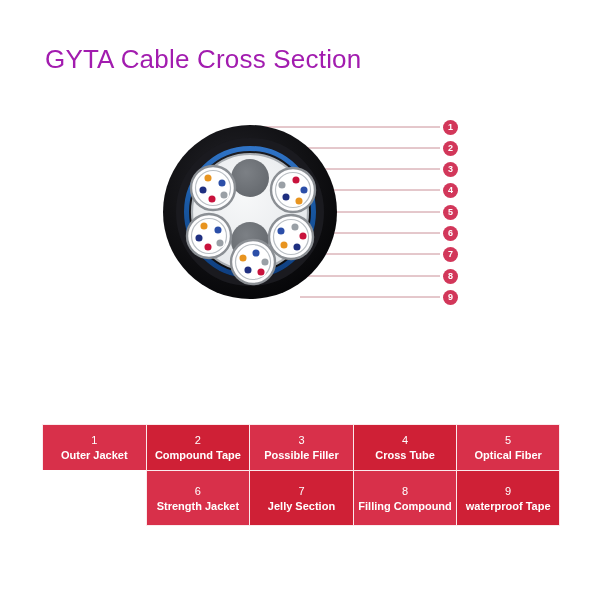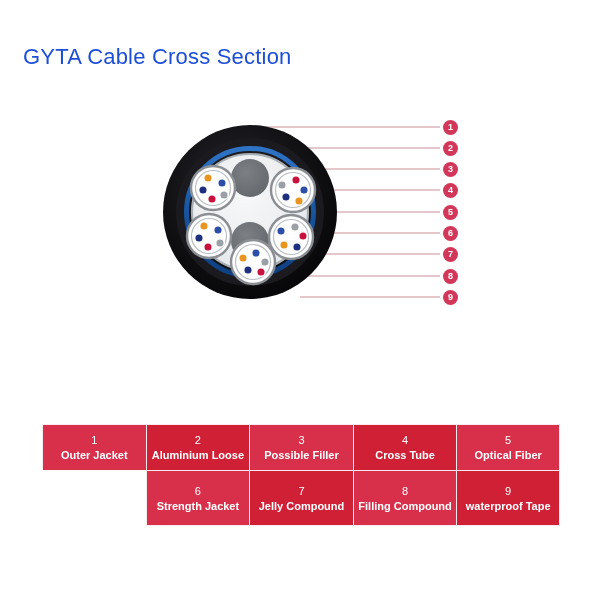--- a/index.html
+++ b/index.html
@@ -19,26 +19,26 @@
   #page-root {
     position: absolute;
     inset: 0;
     width: 600px;
     height: 600px;
   }
 
   
   .page-title {
     position: absolute;
-    left: 23px;
+    left: 45px;
     top: 44px;
-    font-size: 22px;
+    font-size: 26px;
     font-weight: 400;
     letter-spacing: 0.2px;
-    color: #1d4ed8;
+    color: #a21caf;
     white-space: nowrap;
   }
 
   
   .figure-area {
     position: absolute;
     left: 0;
     top: 100px;
     width: 600px;
     height: 230px;
@@ -245,21 +245,21 @@
 
   <div class="legend-table">
 
     <div class="legend-row row-one">
       <div class="legend-cell tone-a">
         <span class="cell-num">1</span>
         <span class="cell-label">Outer Jacket</span>
       </div>
       <div class="legend-cell tone-b">
         <span class="cell-num">2</span>
-        <span class="cell-label">Aluminium Loose</span>
+        <span class="cell-label">Compound Tape</span>
       </div>
       <div class="legend-cell tone-a">
         <span class="cell-num">3</span>
         <span class="cell-label">Possible Filler</span>
       </div>
       <div class="legend-cell tone-b">
         <span class="cell-num">4</span>
         <span class="cell-label">Cross Tube</span>
       </div>
       <div class="legend-cell tone-a">
@@ -268,21 +268,21 @@
       </div>
     </div>
 
     <div class="legend-row row-two">
       <div class="legend-cell tone-a">
         <span class="cell-num">6</span>
         <span class="cell-label">Strength Jacket</span>
       </div>
       <div class="legend-cell tone-b">
         <span class="cell-num">7</span>
-        <span class="cell-label">Jelly Compound</span>
+        <span class="cell-label">Jelly Section</span>
       </div>
       <div class="legend-cell tone-a">
         <span class="cell-num">8</span>
         <span class="cell-label wrap">Filling Compound</span>
       </div>
       <div class="legend-cell tone-b">
         <span class="cell-num">9</span>
         <span class="cell-label">waterproof Tape</span>
       </div>
     </div>

